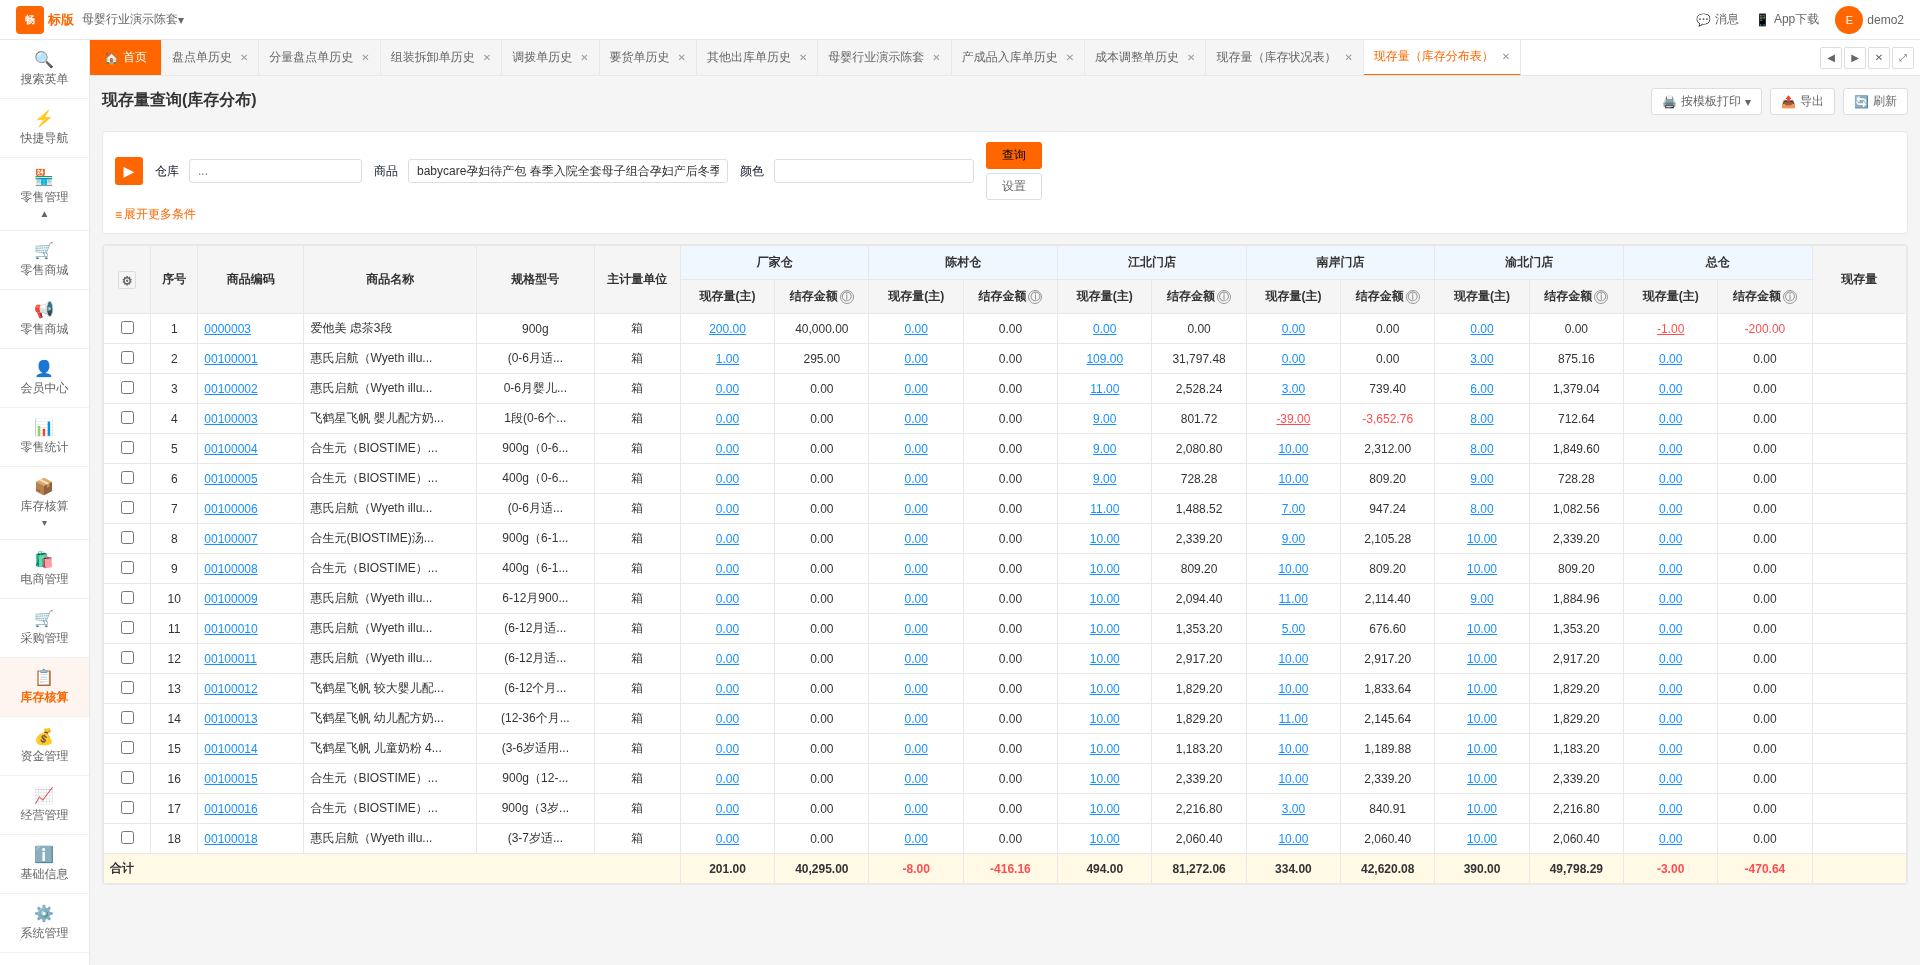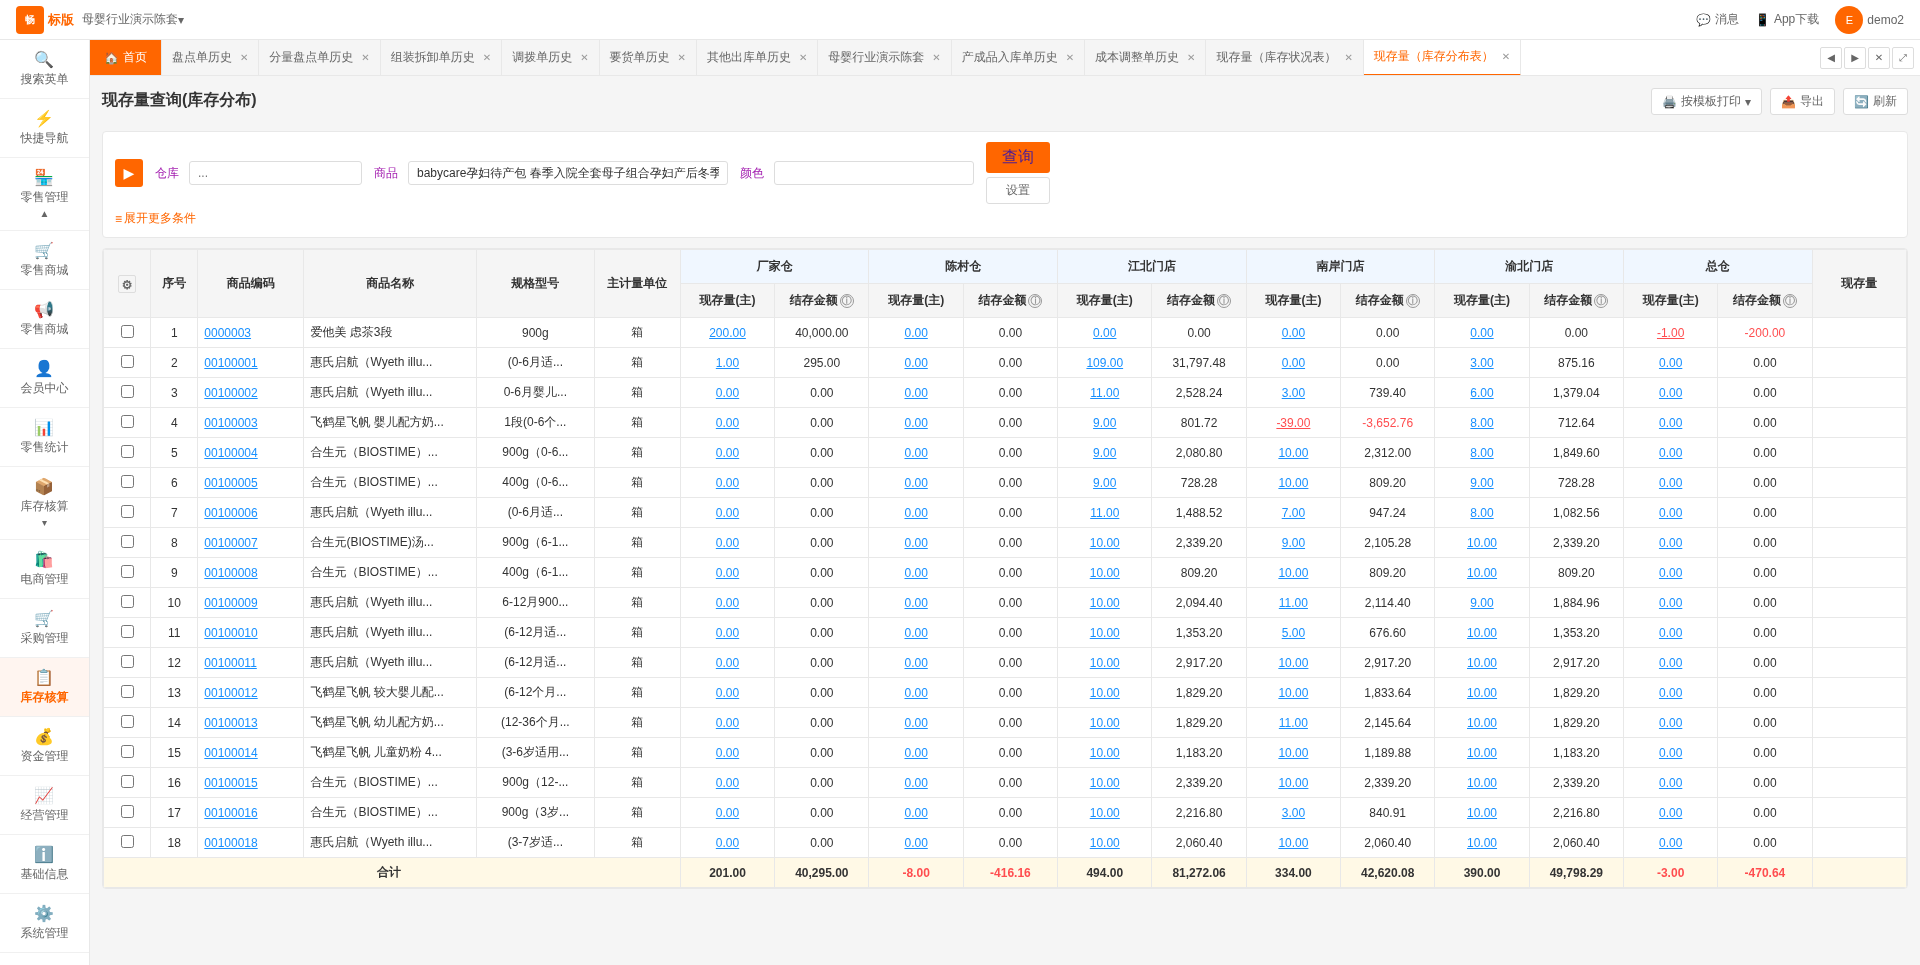--- a/index.html
+++ b/index.html
@@ -38,26 +38,26 @@
     
     .page-content { flex: 1; overflow-y: auto; padding: 12px; }
     .page-title { font-size: 16px; font-weight: bold; color: #333; margin-bottom: 10px; }
     .page-toolbar { display: flex; justify-content: flex-end; gap: 8px; margin-bottom: 8px; }
     .toolbar-btn { display: flex; align-items: center; gap: 4px; padding: 4px 10px; border: 1px solid #ddd; border-radius: 3px; cursor: pointer; background: #fff; color: #666; font-size: 12px; }
 
     
     .search-area { background: #fff; padding: 10px 12px; border: 1px solid #e8e8e8; border-radius: 4px; margin-bottom: 10px; }
     .search-row { display: flex; align-items: center; gap: 12px; flex-wrap: wrap; }
     .search-field { display: flex; align-items: center; gap: 6px; }
-    .search-label { color: #a21caf; white-space: nowrap; font-size: 12px; min-width: 28px; }
+    .search-label { color: #0f172a; white-space: nowrap; font-size: 12px; min-width: 28px; }
     .search-input { border: 1px solid #ddd; border-radius: 3px; padding: 4px 8px; font-size: 12px; color: #333; background: #fff; min-width: 80px; }
     .search-input-long { min-width: 320px; }
     .search-input-color { min-width: 200px; }
     .expand-btn { color: #ff6600; cursor: pointer; font-size: 12px; display: flex; align-items: center; gap: 2px; margin-top: 6px; }
-    .search-btn { background: #ff6600; color: #4c1d95; border: none; border-radius: 3px; padding: 5px 16px; cursor: pointer; font-size: 16px; }
+    .search-btn { background: #ff6600; color: #000000; border: none; border-radius: 3px; padding: 5px 16px; cursor: pointer; font-size: 12px; }
     .set-btn { border: 1px solid #ddd; background: #fff; color: #666; border-radius: 3px; padding: 4px 12px; cursor: pointer; font-size: 12px; }
     .search-actions { display: flex; flex-direction: column; gap: 4px; }
 
     
     .table-container { background: #fff; border: 1px solid #e8e8e8; border-radius: 4px; overflow: auto; }
     table { width: 100%; border-collapse: collapse; font-size: 12px; min-width: 1600px; }
     thead tr { background: #f5f5f5; }
     thead th { padding: 8px 6px; border: 1px solid #e8e8e8; text-align: center; color: #333; font-weight: bold; white-space: nowrap; }
     tbody tr:last-child { background: #fff9e6; font-weight: bold; }
     tbody td { padding: 6px 6px; border: 1px solid #e8e8e8; text-align: center; white-space: nowrap; color: #333; }
@@ -695,21 +695,21 @@
     <td>2,060.40</td>
     <td class="td-link ">10.00</td>
     <td class="">2,060.40</td>
     <td class="td-link">10.00</td>
     <td>2,060.40</td>
     <td class="td-link ">0.00</td>
     <td class="">0.00</td>
     <td></td>
   </tr>
               <tr style="background: rgb(255, 249, 230); font-weight: bold;">
-  <td colspan="6" style="text-align:center;padding-right:12px;margin-top:36px;">合计</td>
+  <td colspan="6" style="text-align:left;padding-right:12px;margin-top:36px;">合计</td>
   <td>201.00</td>
   <td>40,295.00</td>
   <td class="td-red">-8.00</td>
   <td class="td-red">-416.16</td>
   <td>494.00</td>
   <td>81,272.06</td>
   <td>334.00</td>
   <td>42,620.08</td>
   <td>390.00</td>
   <td>49,798.29</td>

